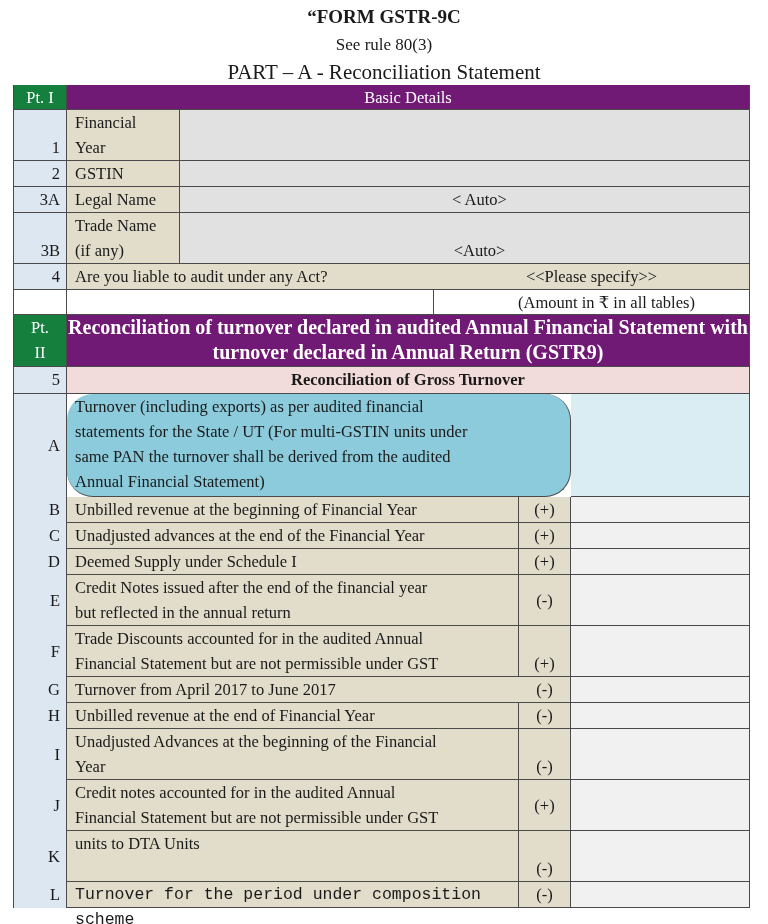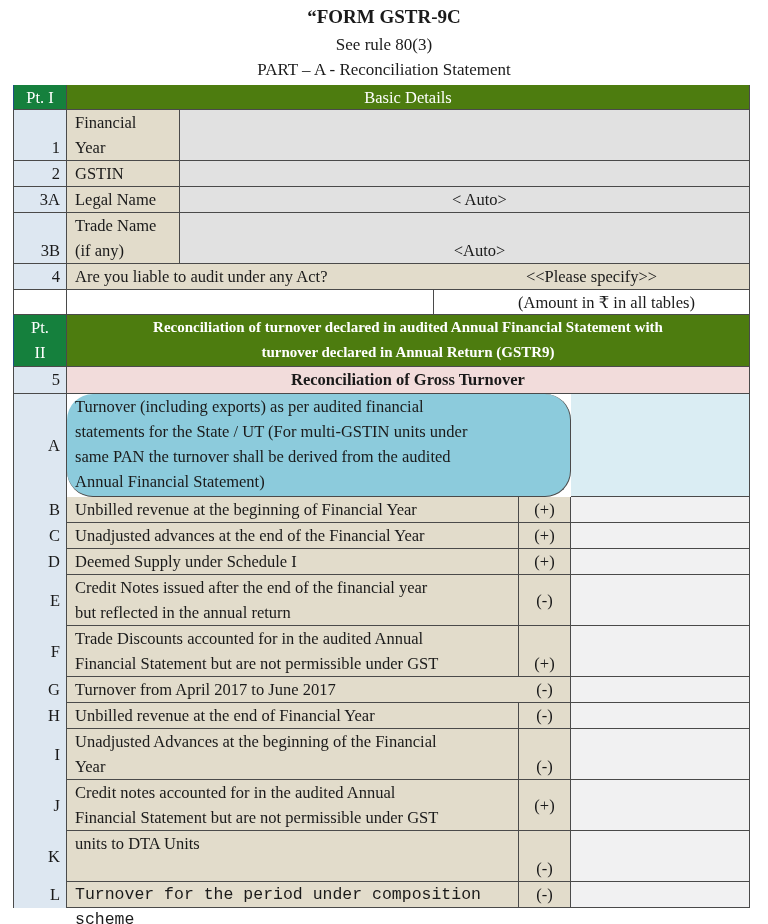--- a/index.html
+++ b/index.html
@@ -1,29 +1,29 @@
 <!DOCTYPE html>
 <html><head>
 <meta charset="utf-8">
 <style>
   html, body { margin: 0; padding: 0; background: #ffffff; }
   body { width: 768px; height: 924px; overflow: hidden; font-family: "Liberation Serif", "DejaVu Serif", serif; color: #1a1a1a; position: relative; }
   .hdr { position: absolute; left: 0; width: 768px; text-align: center; }
   .hdr-title { top: 6px; font-size: 19px; font-weight: bold; }
   .hdr-rule { top: 35px; font-size: 17px; }
-  .hdr-part { top: 60px; font-size: 17px; }
+  .hdr-part { top: 60px; font-size: 21px; }
 
   .grid { position: absolute; left: 13px; width: 737px; }
   .cell { position: absolute; box-sizing: border-box; border-right: 1px solid #4a4a4a; border-bottom: 1px solid #4a4a4a; font-size: 16.5px; line-height: 25px; }
   .num { background: #dde7f1; text-align: right; padding-right: 6px; border-left: 1px solid #4a4a4a; }
   .lbl { background: #e2dccb; padding-left: 8px; }
   .val { background: #e1e1e1; }
   .white { background: #ffffff; }
   .pt-num { background: #15803d; color: #ffffff; text-align: center; }
-  .pt-head { background: #4d7c0f; color: #ffffff; text-align: center; }
+  .pt-head { background: #701a75; color: #ffffff; text-align: center; }
   .pink { background: #f2dcdb; text-align: center; font-weight: bold; }
   .aqua { background: #8ccbdc; padding-left: 8px; border-radius: 26px; }
   .aqua-light { background: #daedf3; }
   .sign { background: #e2dccb; text-align: center; }
   .inval { background: #f1f1f2; }
   .vb { display: flex; flex-direction: column; justify-content: flex-end; }
   .vc { display: flex; flex-direction: column; justify-content: center; }
   .center { text-align: center; padding-left: 30px; }
   .bold { font-weight: bold; }
 </style>
@@ -72,21 +72,21 @@
   <div class="cell lbl center" style="left:421px;top:179px;width:316px;height:26px;padding-left:0;">&lt;&lt;Please specify&gt;&gt;</div>
 
   <div class="cell white" style="left:0;top:205px;width:54px;height:25px;border-left:1px solid #4a4a4a;"></div>
   <div class="cell white" style="left:54px;top:205px;width:367px;height:25px;"></div>
   <div class="cell white center" style="left:421px;top:205px;width:316px;height:25px;">(Amount in ₹ in all tables)</div>
 
   <div class="cell pt-num" style="left:0;top:230px;width:54px;height:52px;border-left:1px solid #1f4e86;">
     <div>Pt.</div>
       <div>II</div>
   </div>
-  <div class="cell pt-head bold" style="left:54px;top:230px;width:683px;height:52px;font-size:15px;">
+  <div class="cell pt-head bold" style="left:54px;top:230px;width:683px;height:52px;font-size:20px;">
     <div>Reconciliation of turnover declared in audited Annual Financial Statement with</div>
       <div>turnover declared in Annual Return (GSTR9)</div>
   </div>
 
   <div class="cell num" style="left:0;top:282px;width:54px;height:27px;">5</div>
   <div class="cell pink" style="left:54px;top:282px;width:683px;height:27px;">Reconciliation of Gross Turnover</div>
 
   <div class="cell num vc" style="left:0;top:309px;width:54px;height:103px;border-bottom:none;">
       <span>A</span>
     </div>

